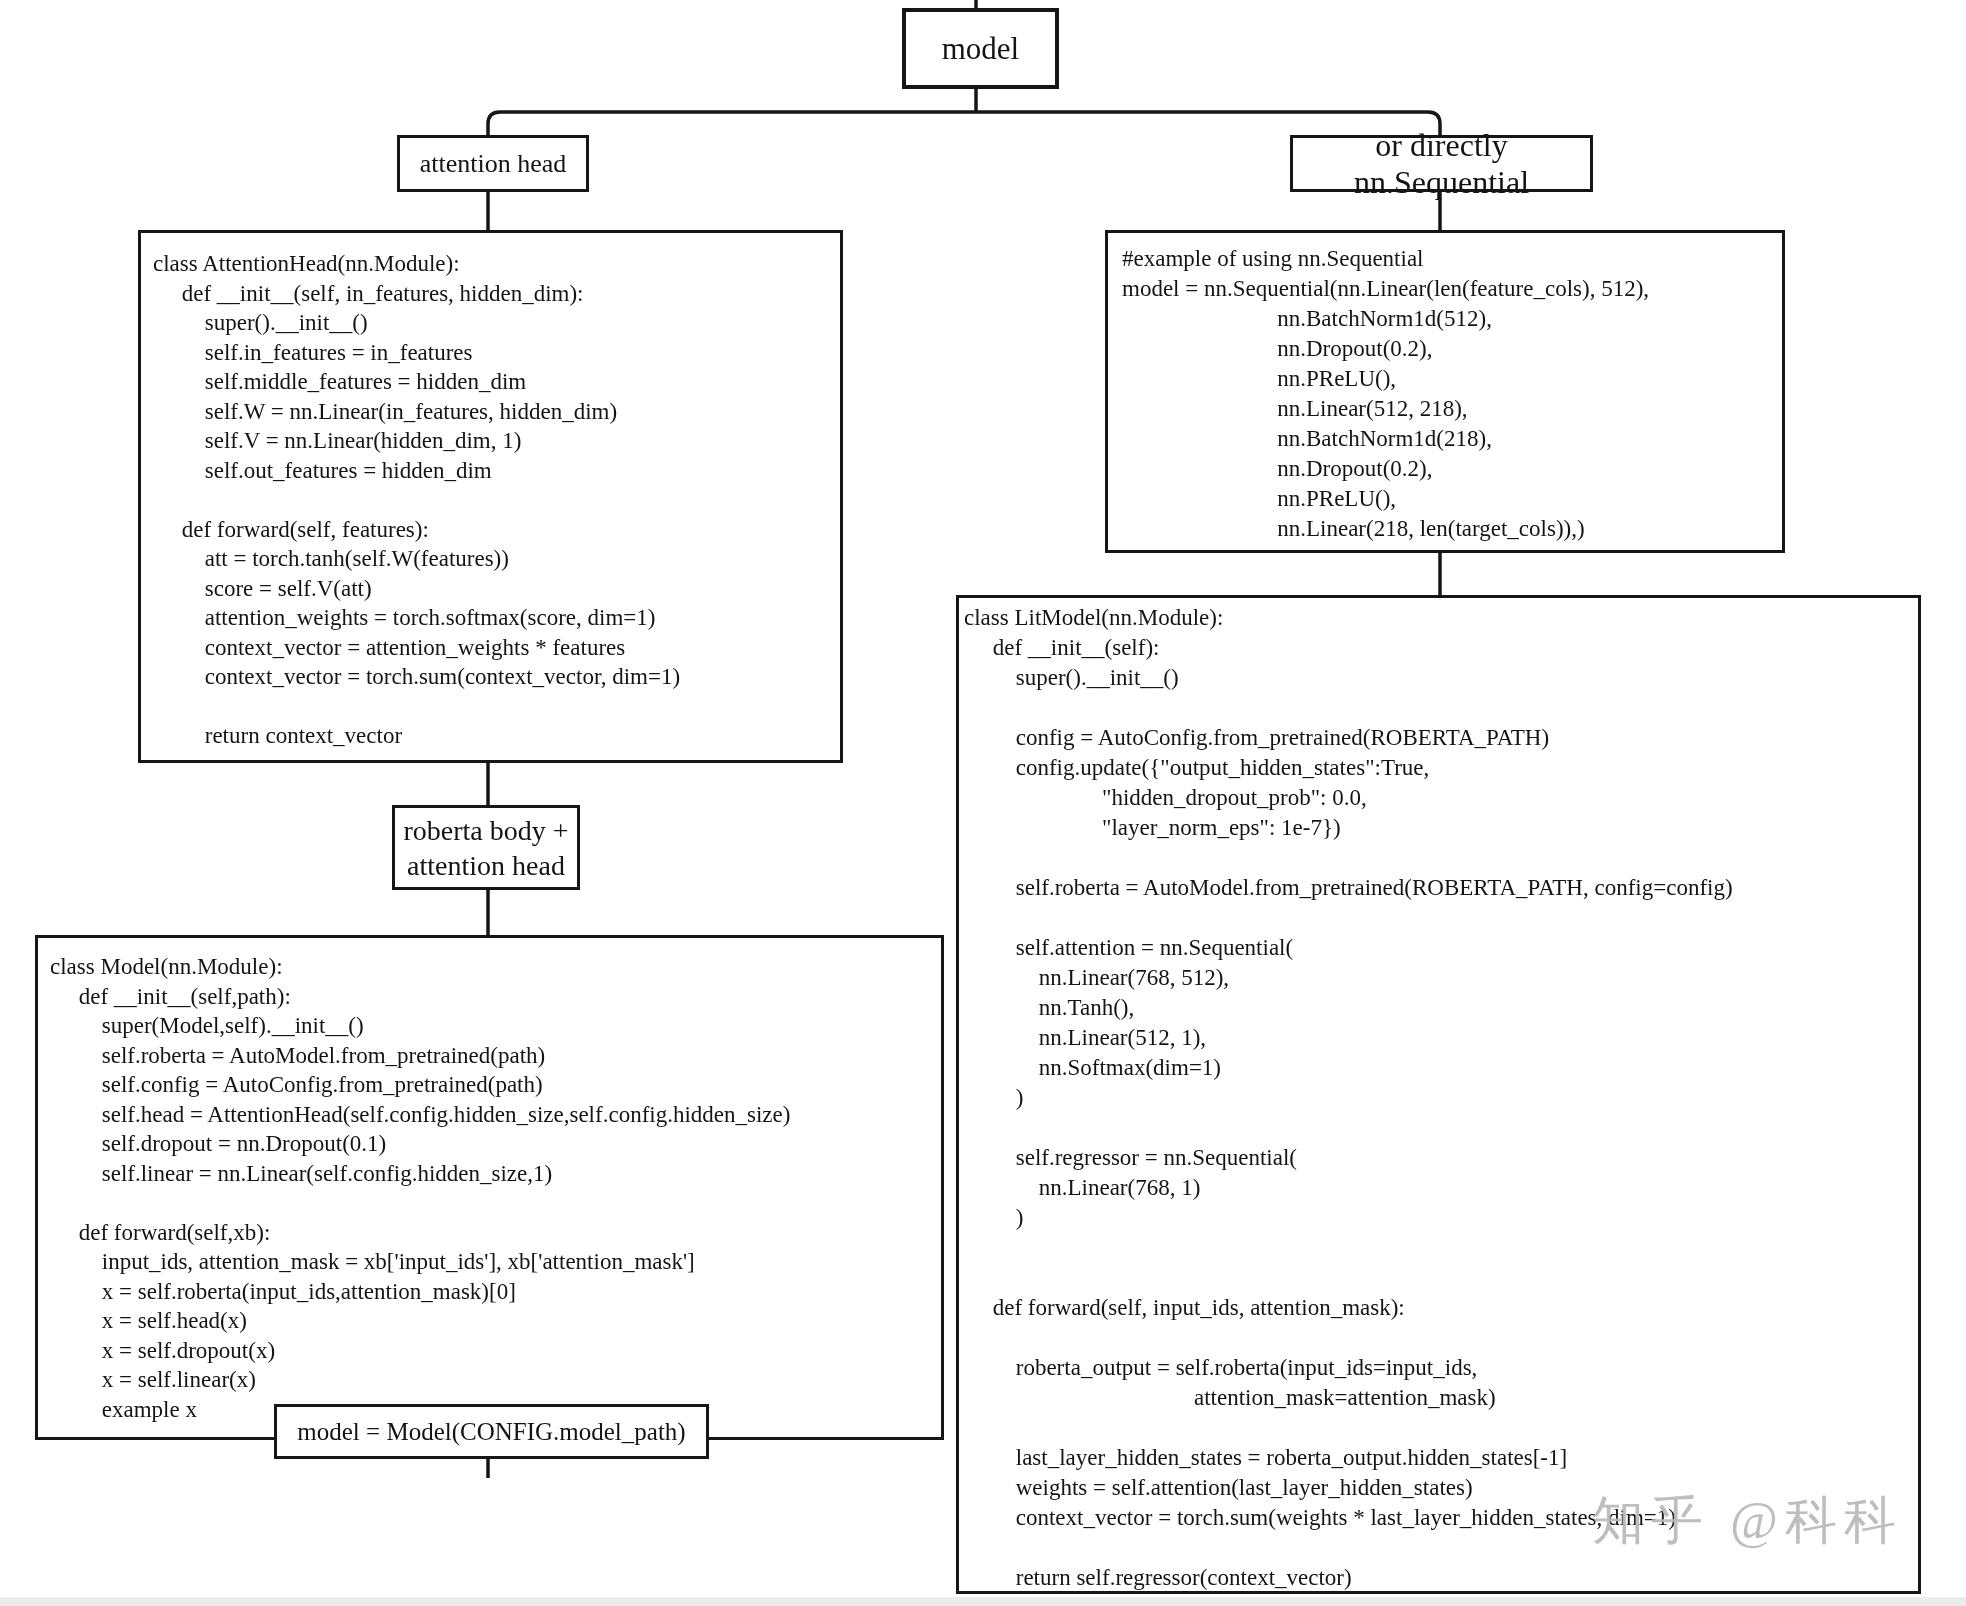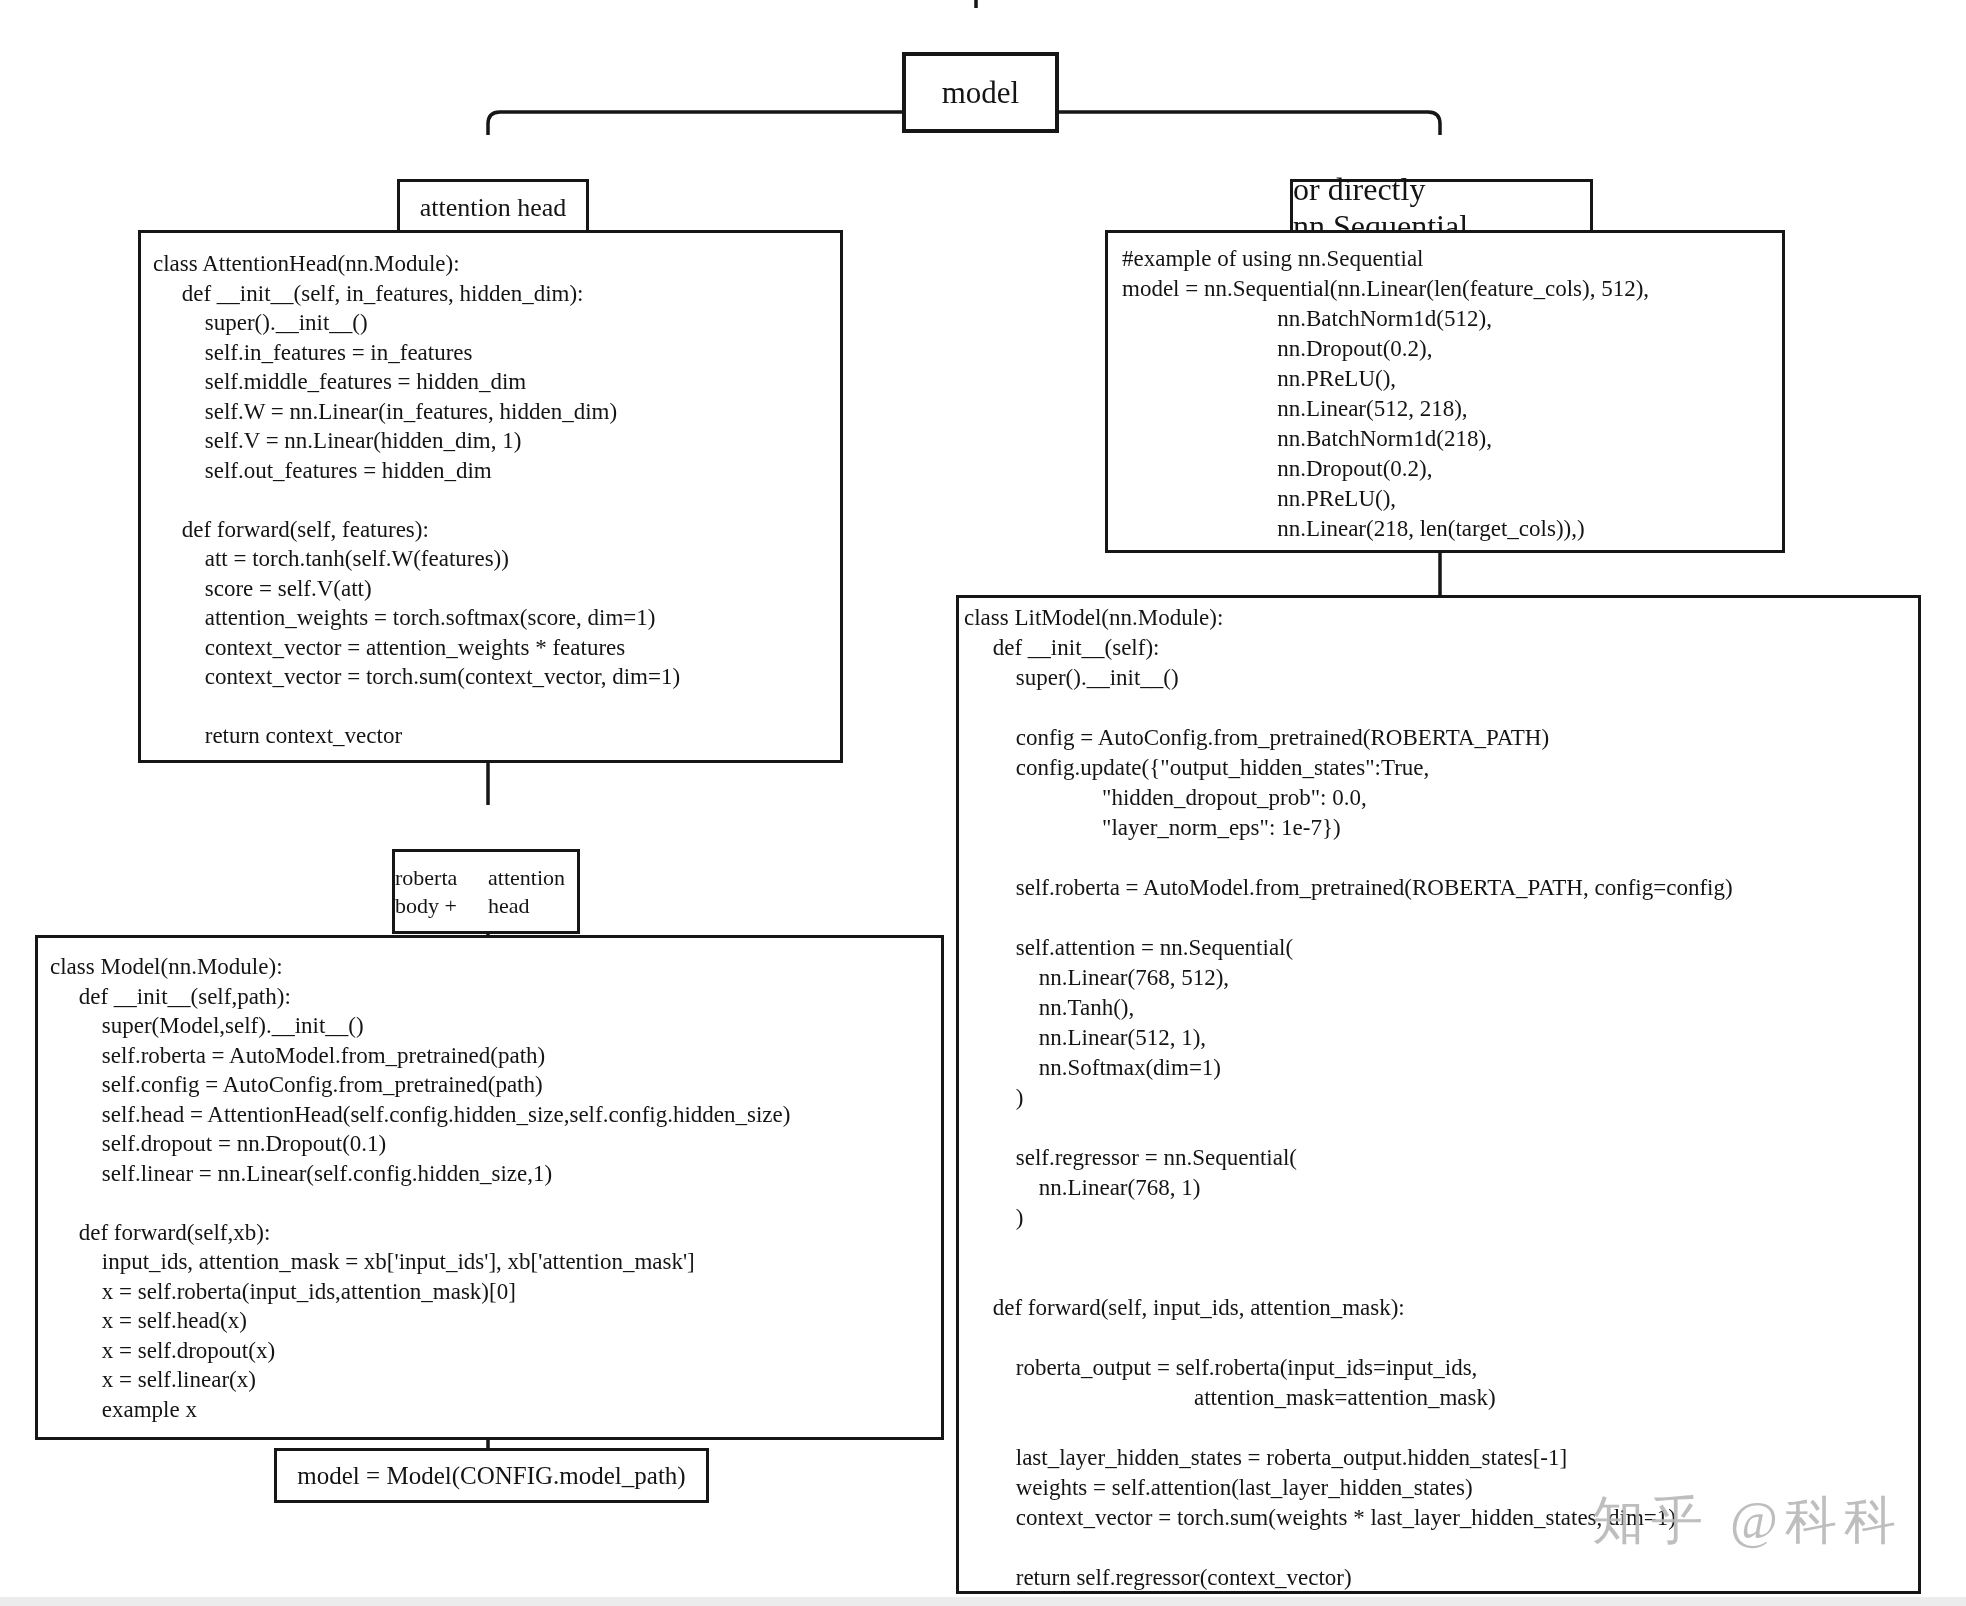--- a/index.html
+++ b/index.html
@@ -11,28 +11,28 @@
     overflow: hidden;
   }
   .canvas { position: relative; width: 1966px; height: 1606px; }
   .connectors { position: absolute; left: 0; top: 0; z-index: 1; }
 
   .node {
     position: absolute;
     background: #ffffff;
     border: 3px solid #161616;
     display: flex; align-items: center; justify-content: center;
+    text-align: center;
     z-index: 2;
     box-sizing: border-box;
-    margin-top: 44px;
   }
   .node-model      { left: 902px;  top: 8px;    width: 157px; height: 81px; border-width: 4px; font-size: 31px; }
   .node-attn       { left: 397px;  top: 135px;  width: 192px; height: 57px; font-size: 26px; }
   .node-seq        { left: 1290px; top: 135px;  width: 303px; height: 57px; font-size: 32px; }
-  .node-roberta    { left: 392px;  top: 805px;  width: 188px; height: 85px; font-size: 22px; line-height: 1.25; flex-direction: row; }
+  .node-roberta    { left: 392px;  top: 805px;  width: 188px; height: 85px; font-size: 28px; line-height: 1.25; flex-direction: column; }
   .node-model-call { left: 274px;  top: 1404px; width: 435px; height: 55px; font-size: 25px; }
 
   .code-block {
     position: absolute;
     background: #ffffff;
     border: 3px solid #161616;
     box-sizing: border-box;
     font-size: 23px;
     z-index: 2;
     overflow: hidden;

